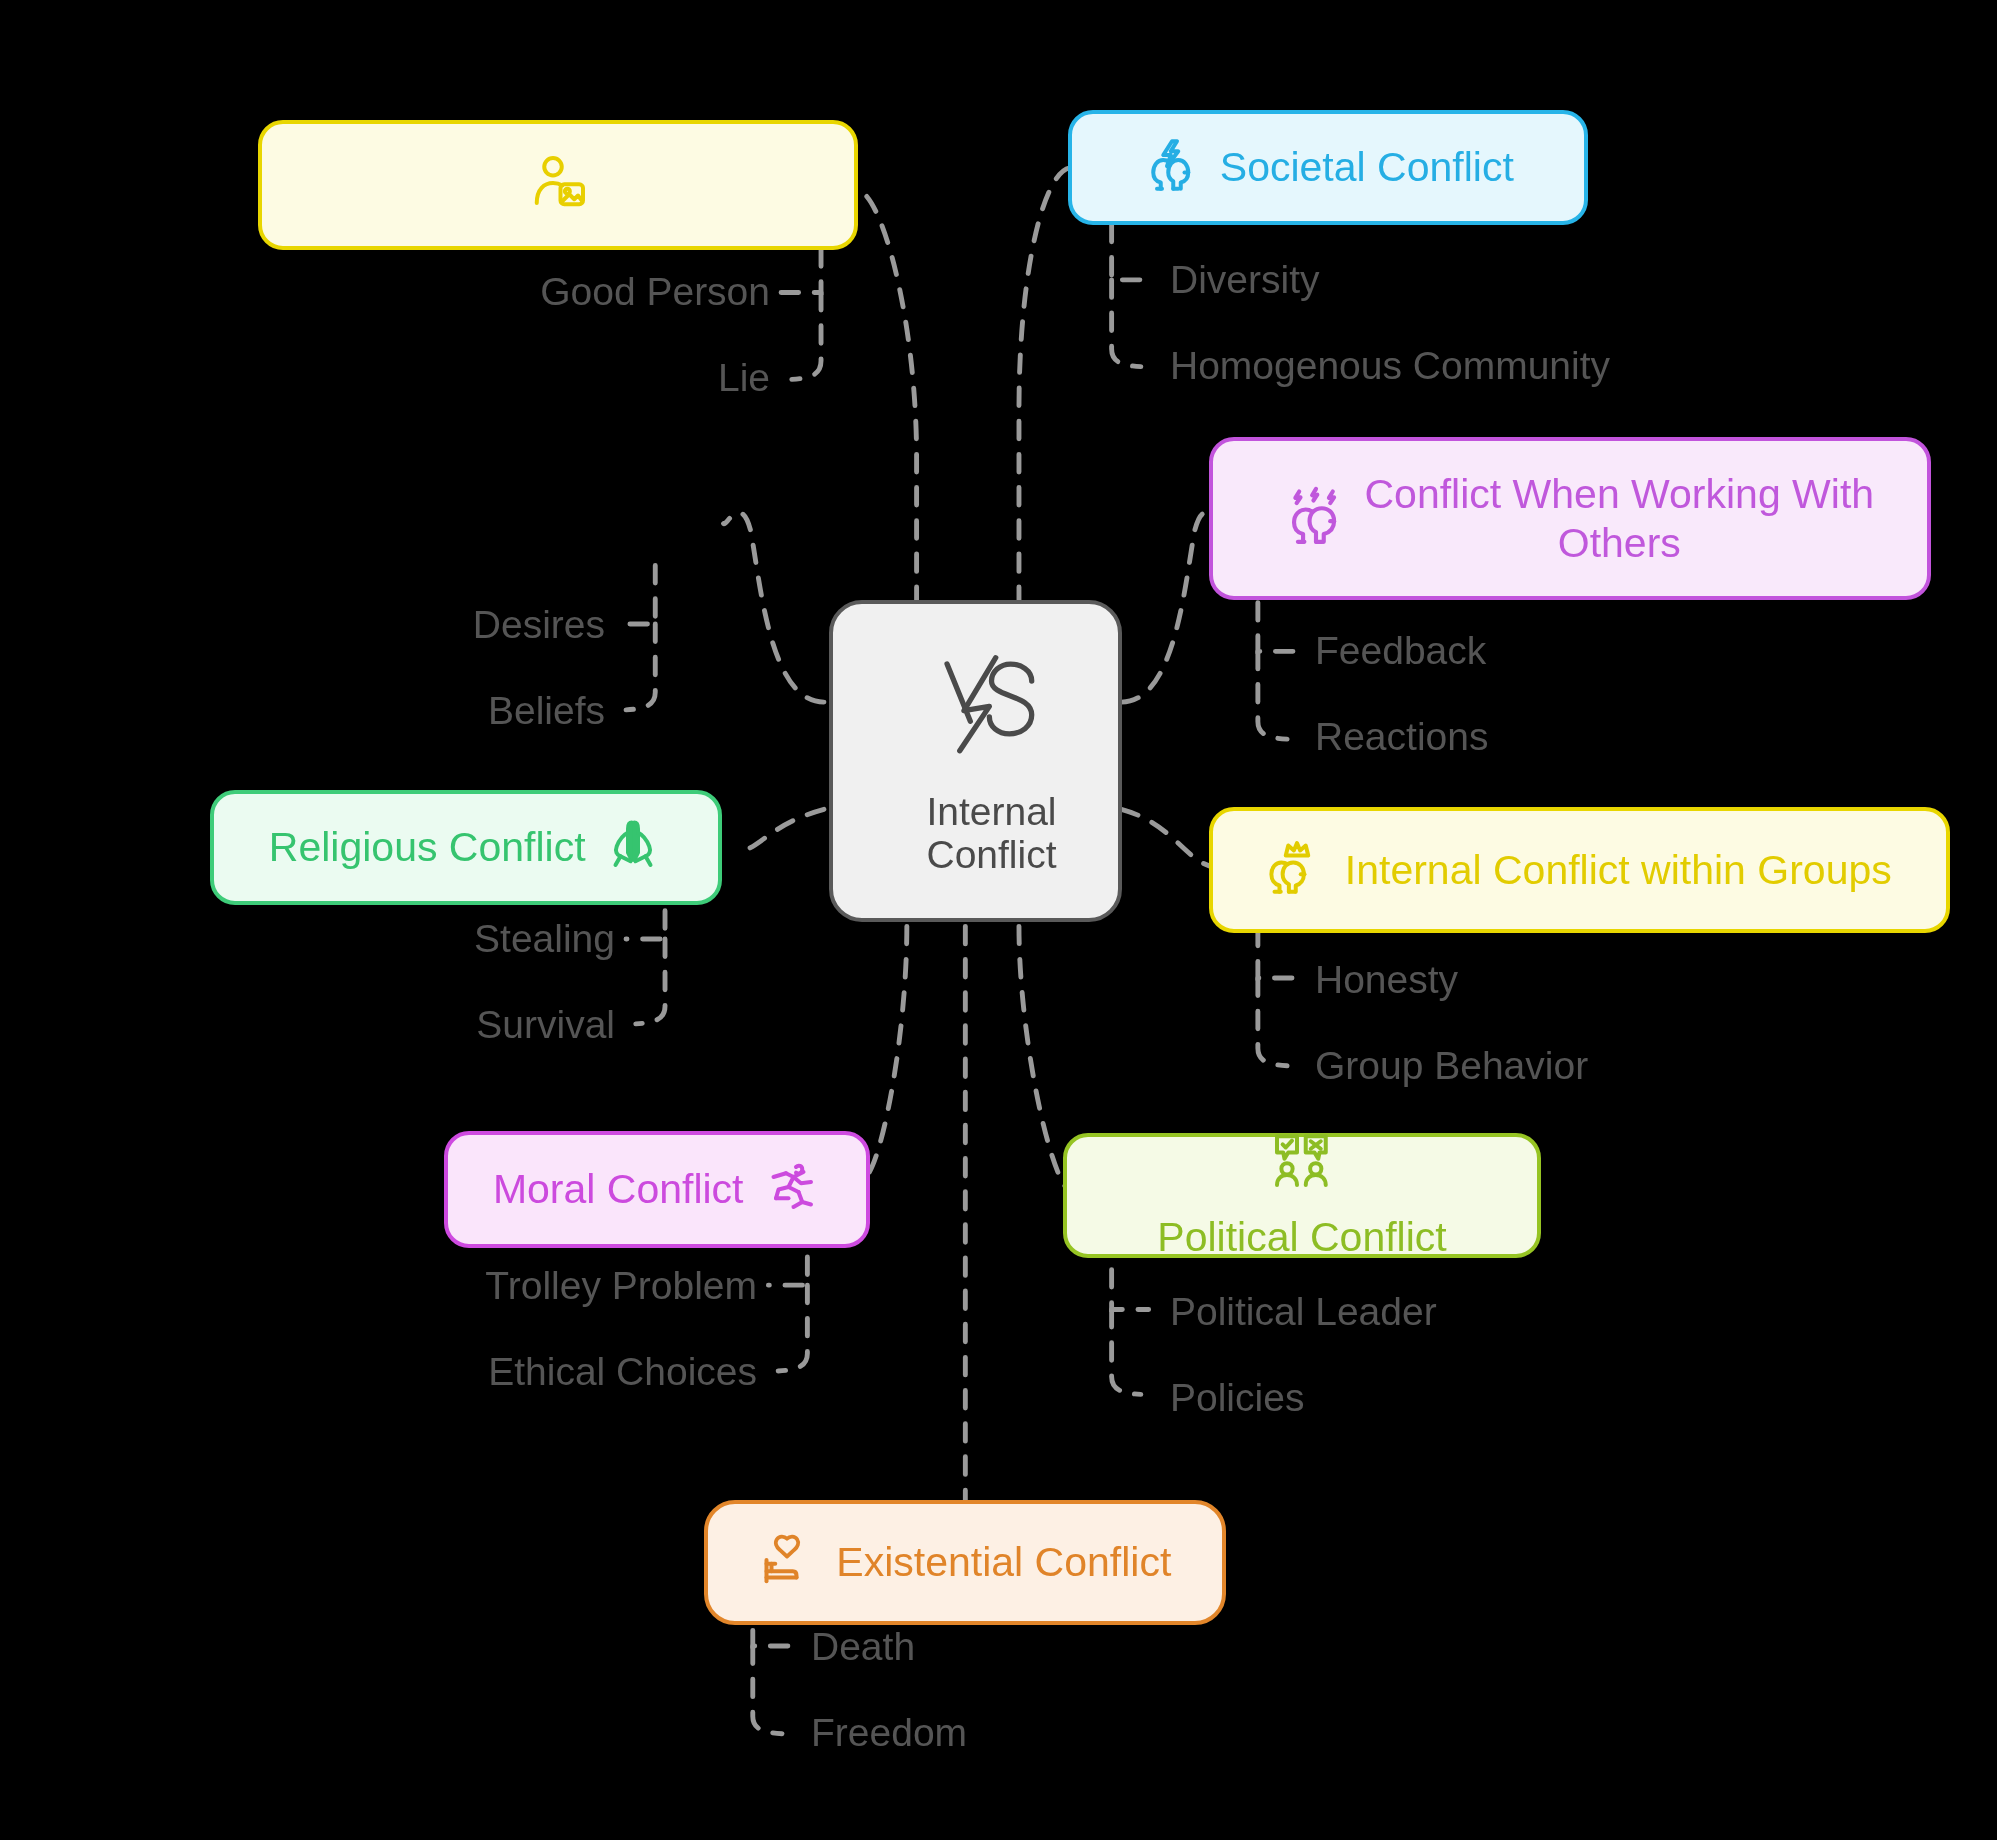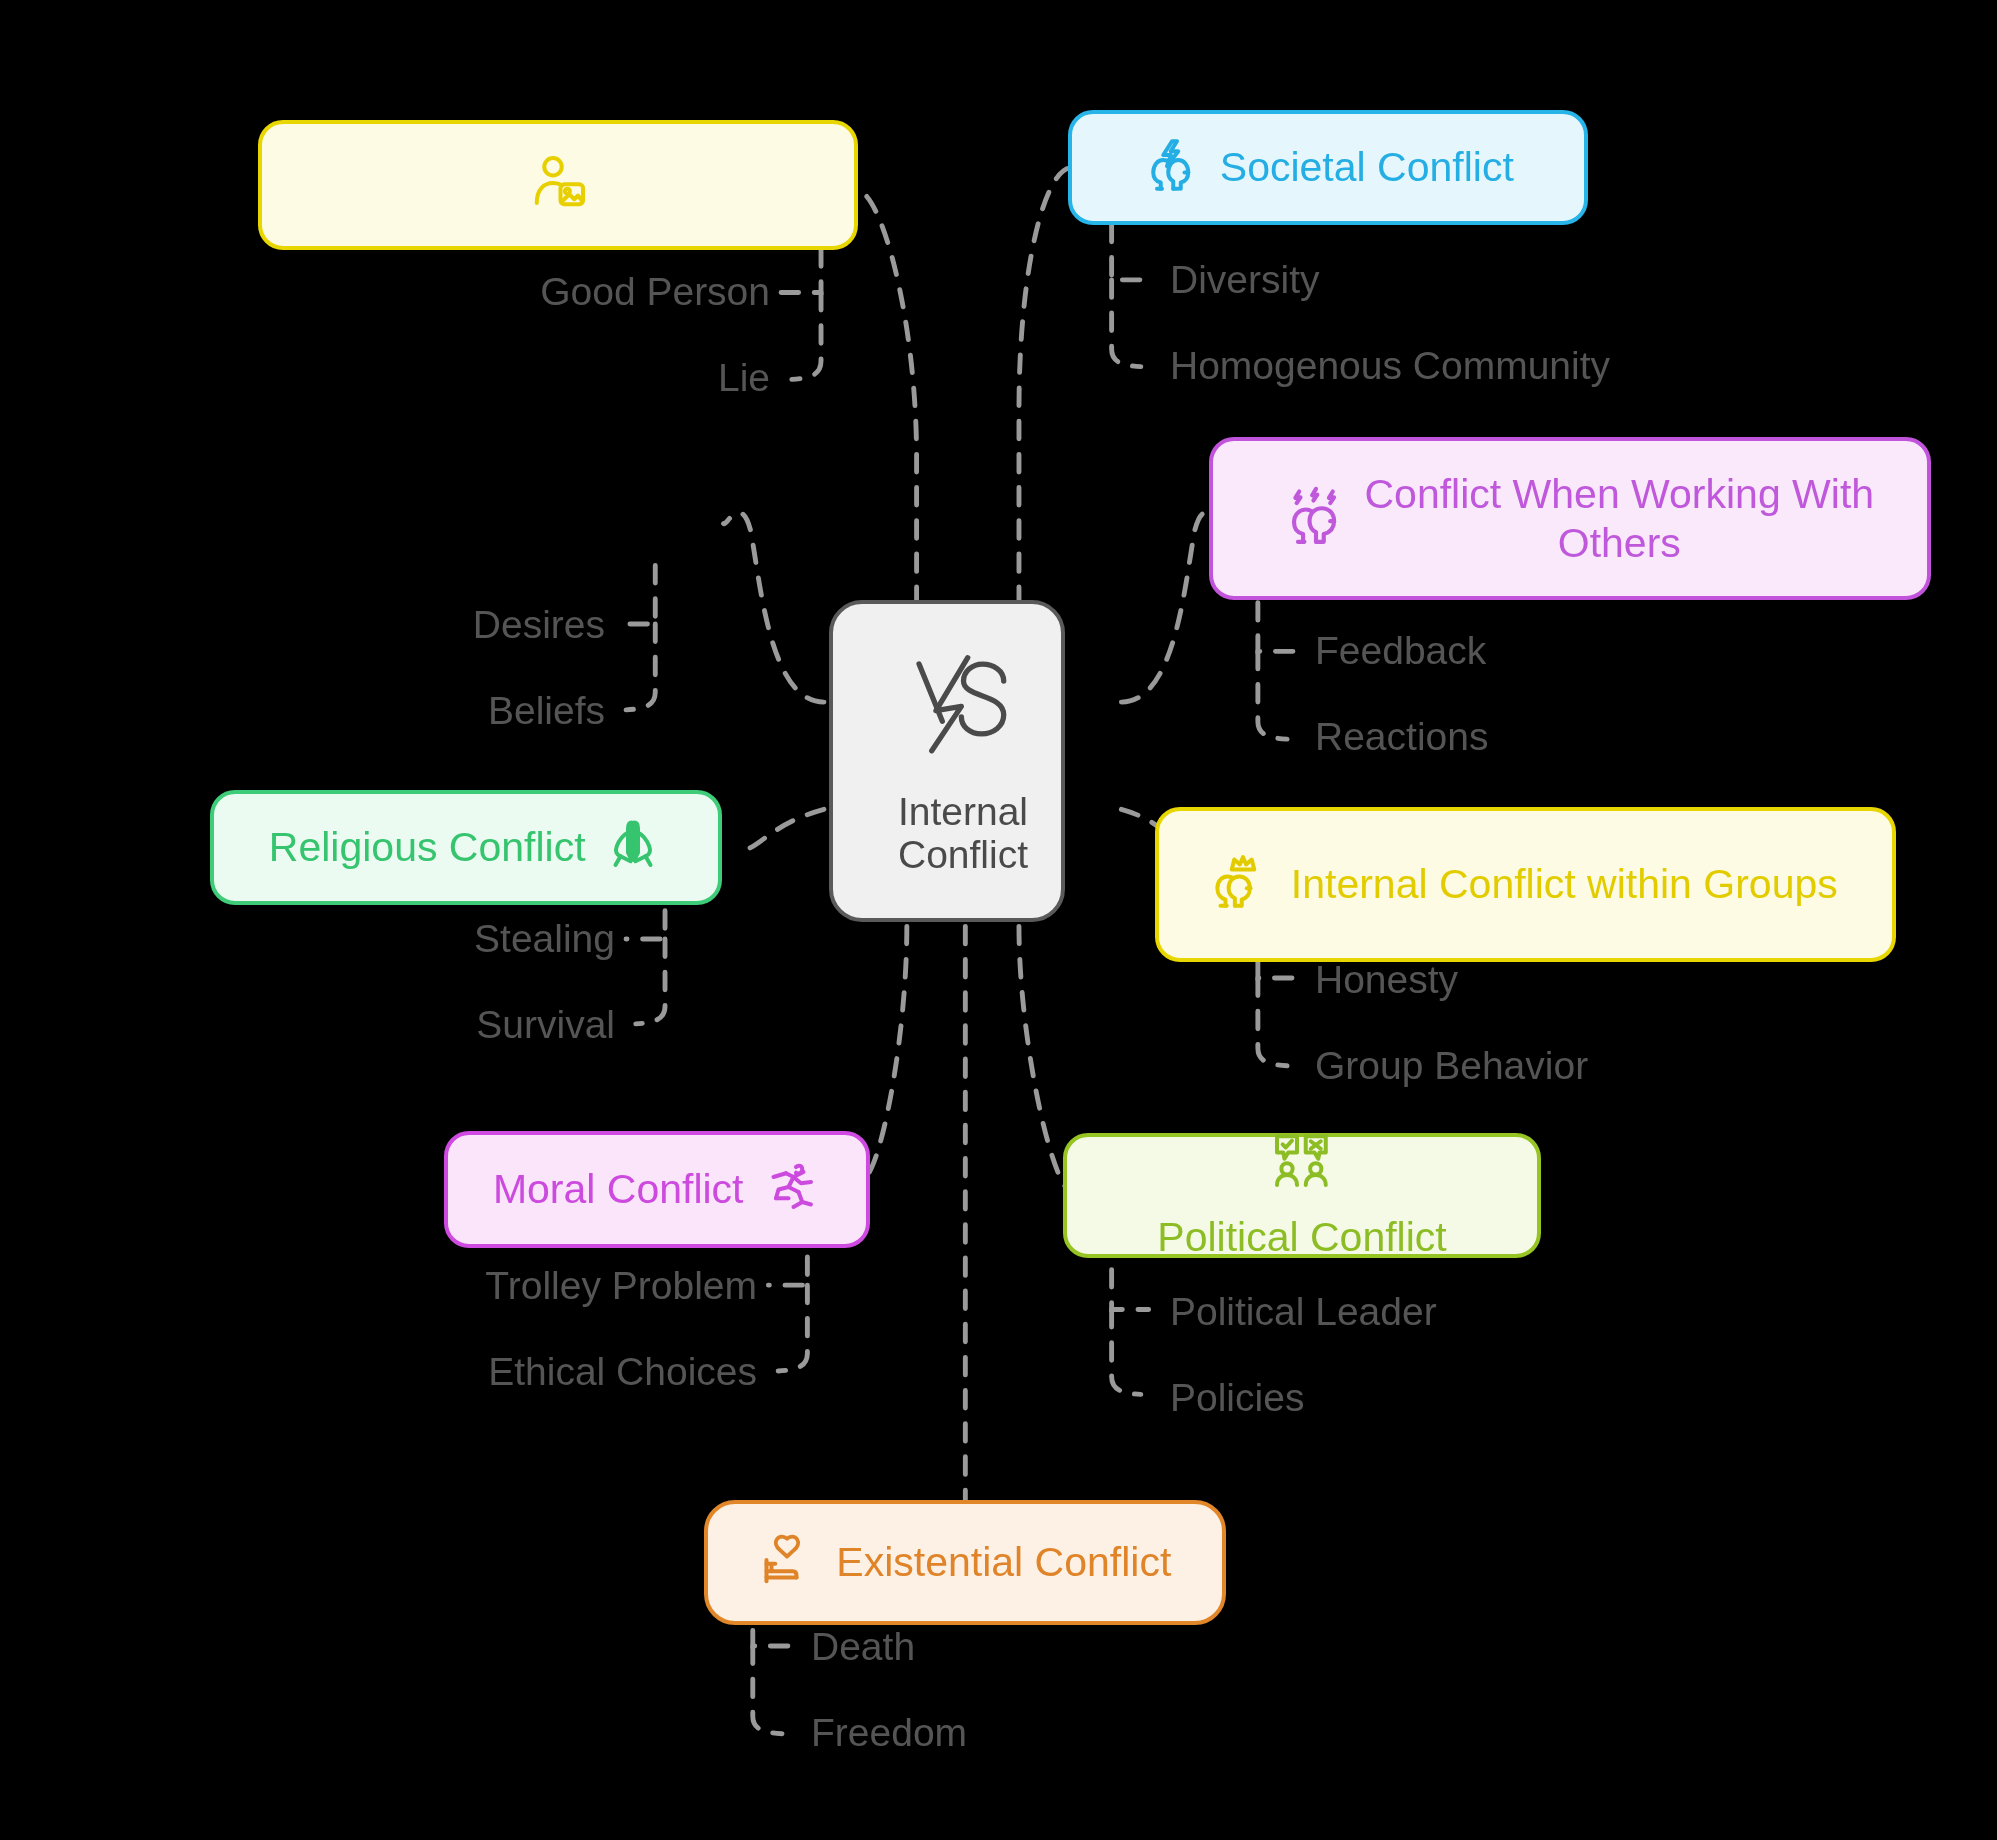--- a/index.html
+++ b/index.html
@@ -114,21 +114,21 @@
       <path d="M 1290 1003 L 1290 1075 C 1290 1089 1302 1092 1320 1093"></path>
 
       <path d="M 1140 1268 L 1140 1343 L 1178 1343"></path>
       <path d="M 1140 1343 L 1140 1412 C 1140 1426 1152 1429 1170 1430"></path>
 
       <path d="M 772 1638 L 772 1688 L 810 1688"></path>
       <path d="M 772 1688 L 772 1760 C 772 1774 784 1777 802 1778"></path>
     </g>
   </svg>
 
-  <div id="central" style="left:829px; top:600px; width:236px; height:322px;padding-left:32px;">
+  <div id="central" style="left:829px; top:600px; width:293px; height:322px;padding-left:32px;">
     <div class="vs">
       <svg width="127" height="127" viewBox="0 0 120 120" fill="none" stroke="#4A4A4A" stroke-width="5" stroke-linecap="round" stroke-linejoin="round">
         <path d="M 18 18 L 40 72"></path>
         <path d="M 64 12 L 34 62 L 58 58 L 30 100"></path>
         <path d="M 98 34 C 98 24 88 18 78 18 C 68 18 60 25 60 34 C 60 50 98 46 98 66 C 98 77 88 84 77 84 C 66 84 58 77 58 68"></path>
       </svg>
     </div>
     <div class="central-text">Internal
 Conflict</div>
   </div>
@@ -213,21 +213,21 @@
         <path d="M 24 44 L 29 44"></path>
         <path d="M 35 28 L 38 28"></path>
       </svg>
     </span>
     <span class="label">Conflict When Working With
 Others</span>
   </div>
   <div class="leaf l" style="left:1315px; top:629px;">Feedback</div>
   <div class="leaf l" style="left:1315px; top:715px;">Reactions</div>
 
-  <div class="node icon-left" style="left:1155px; top:807px; width:741px; height:155px; background:#FDFBE3; border-color:#E8D600; color:#E2CC00;">
+  <div class="node icon-left" style="left:1209px; top:807px; width:741px; height:126px; background:#FDFBE3; border-color:#E8D600; color:#E2CC00;">
     <span class="ico">
       <svg width="60" height="60" viewBox="0 0 48 48" fill="none" stroke="#E2CC00" stroke-width="3.2" stroke-linecap="round" stroke-linejoin="round">
         <path d="M 15 14 L 17 6 L 21.5 10 L 24 4 L 26.5 10 L 31 6 L 33 14 Z"></path>
         <path d="M 10 43 L 10 38 C 6 37 3.5 33.5 3.5 29 C 3.5 23.5 7 19.5 11.5 19.5 C 13.5 19.5 15 20 16.5 21"></path>
         <path d="M 6 43 L 11 43"></path>
         <path d="M 23 43 L 23 38 C 27 37 29.5 33.5 29.5 29 C 29.5 23.5 26 19.5 21 19.5 C 16 19.5 12.5 23.5 12.5 29 C 12.5 32.5 14.5 35.5 17.5 37 L 17.5 43"></path>
         <path d="M 17.5 43 L 22.5 43"></path>
         <path d="M 27 29 L 30 29"></path>
       </svg>
     </span>

